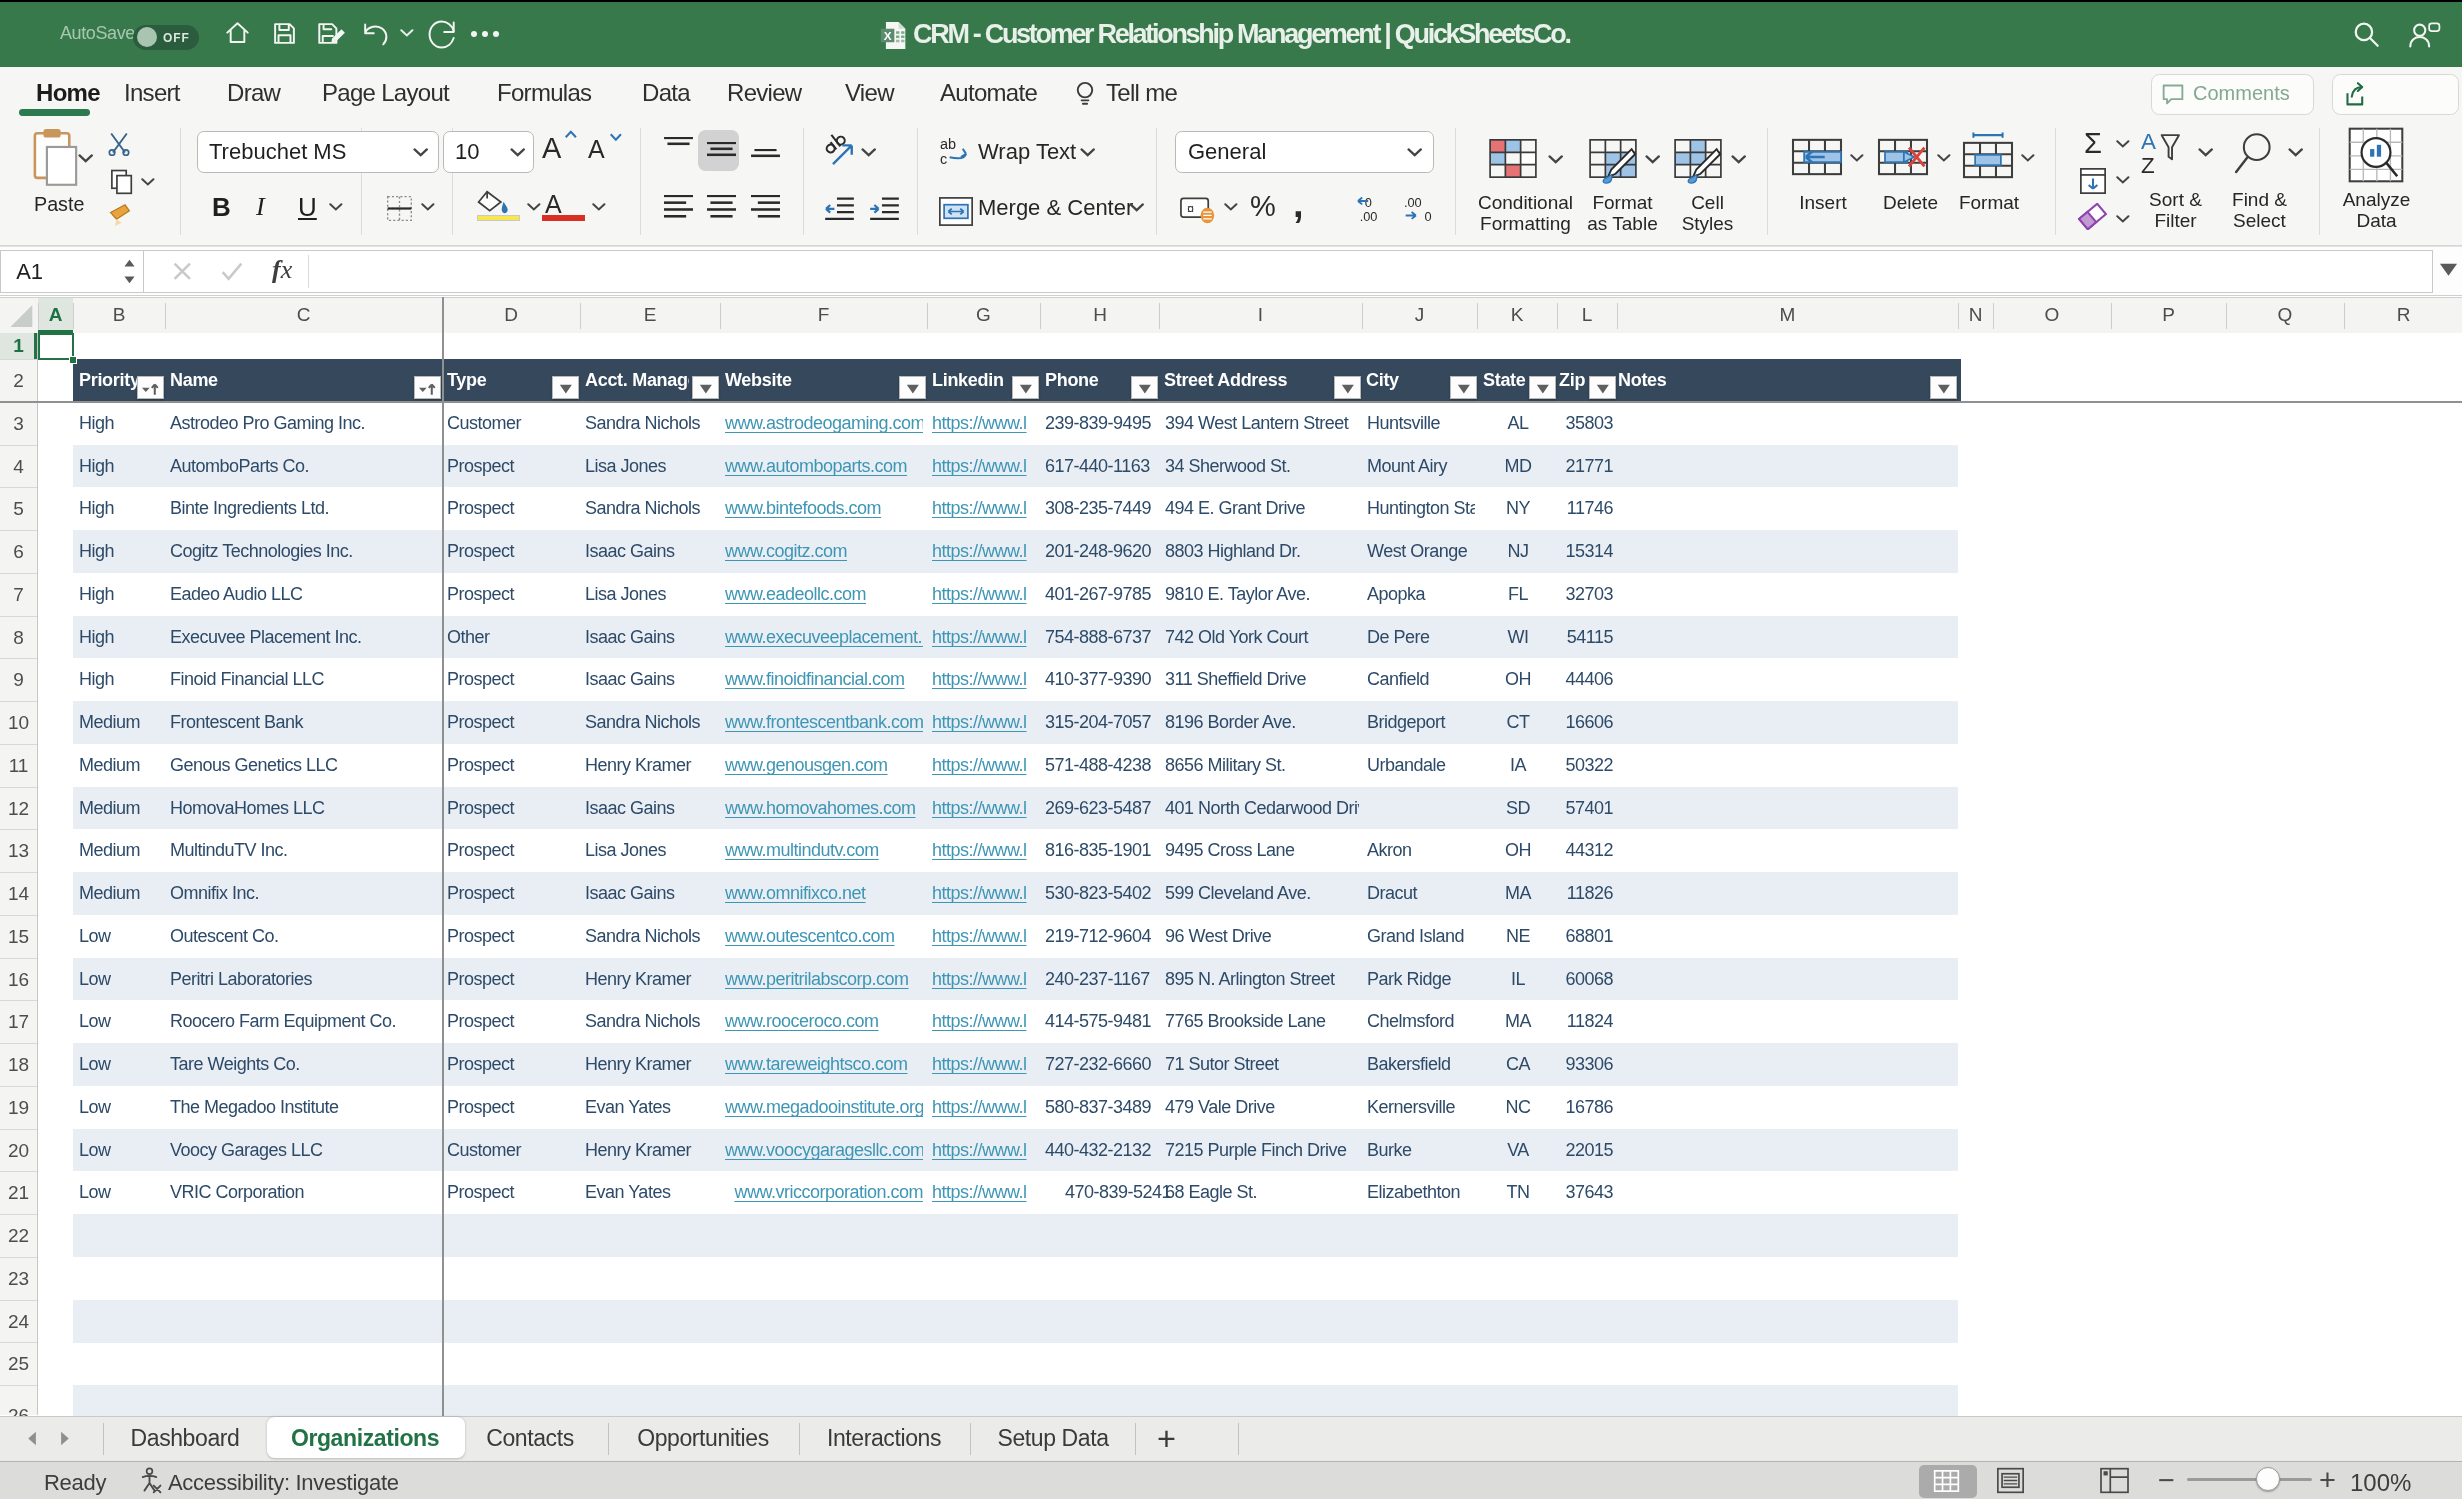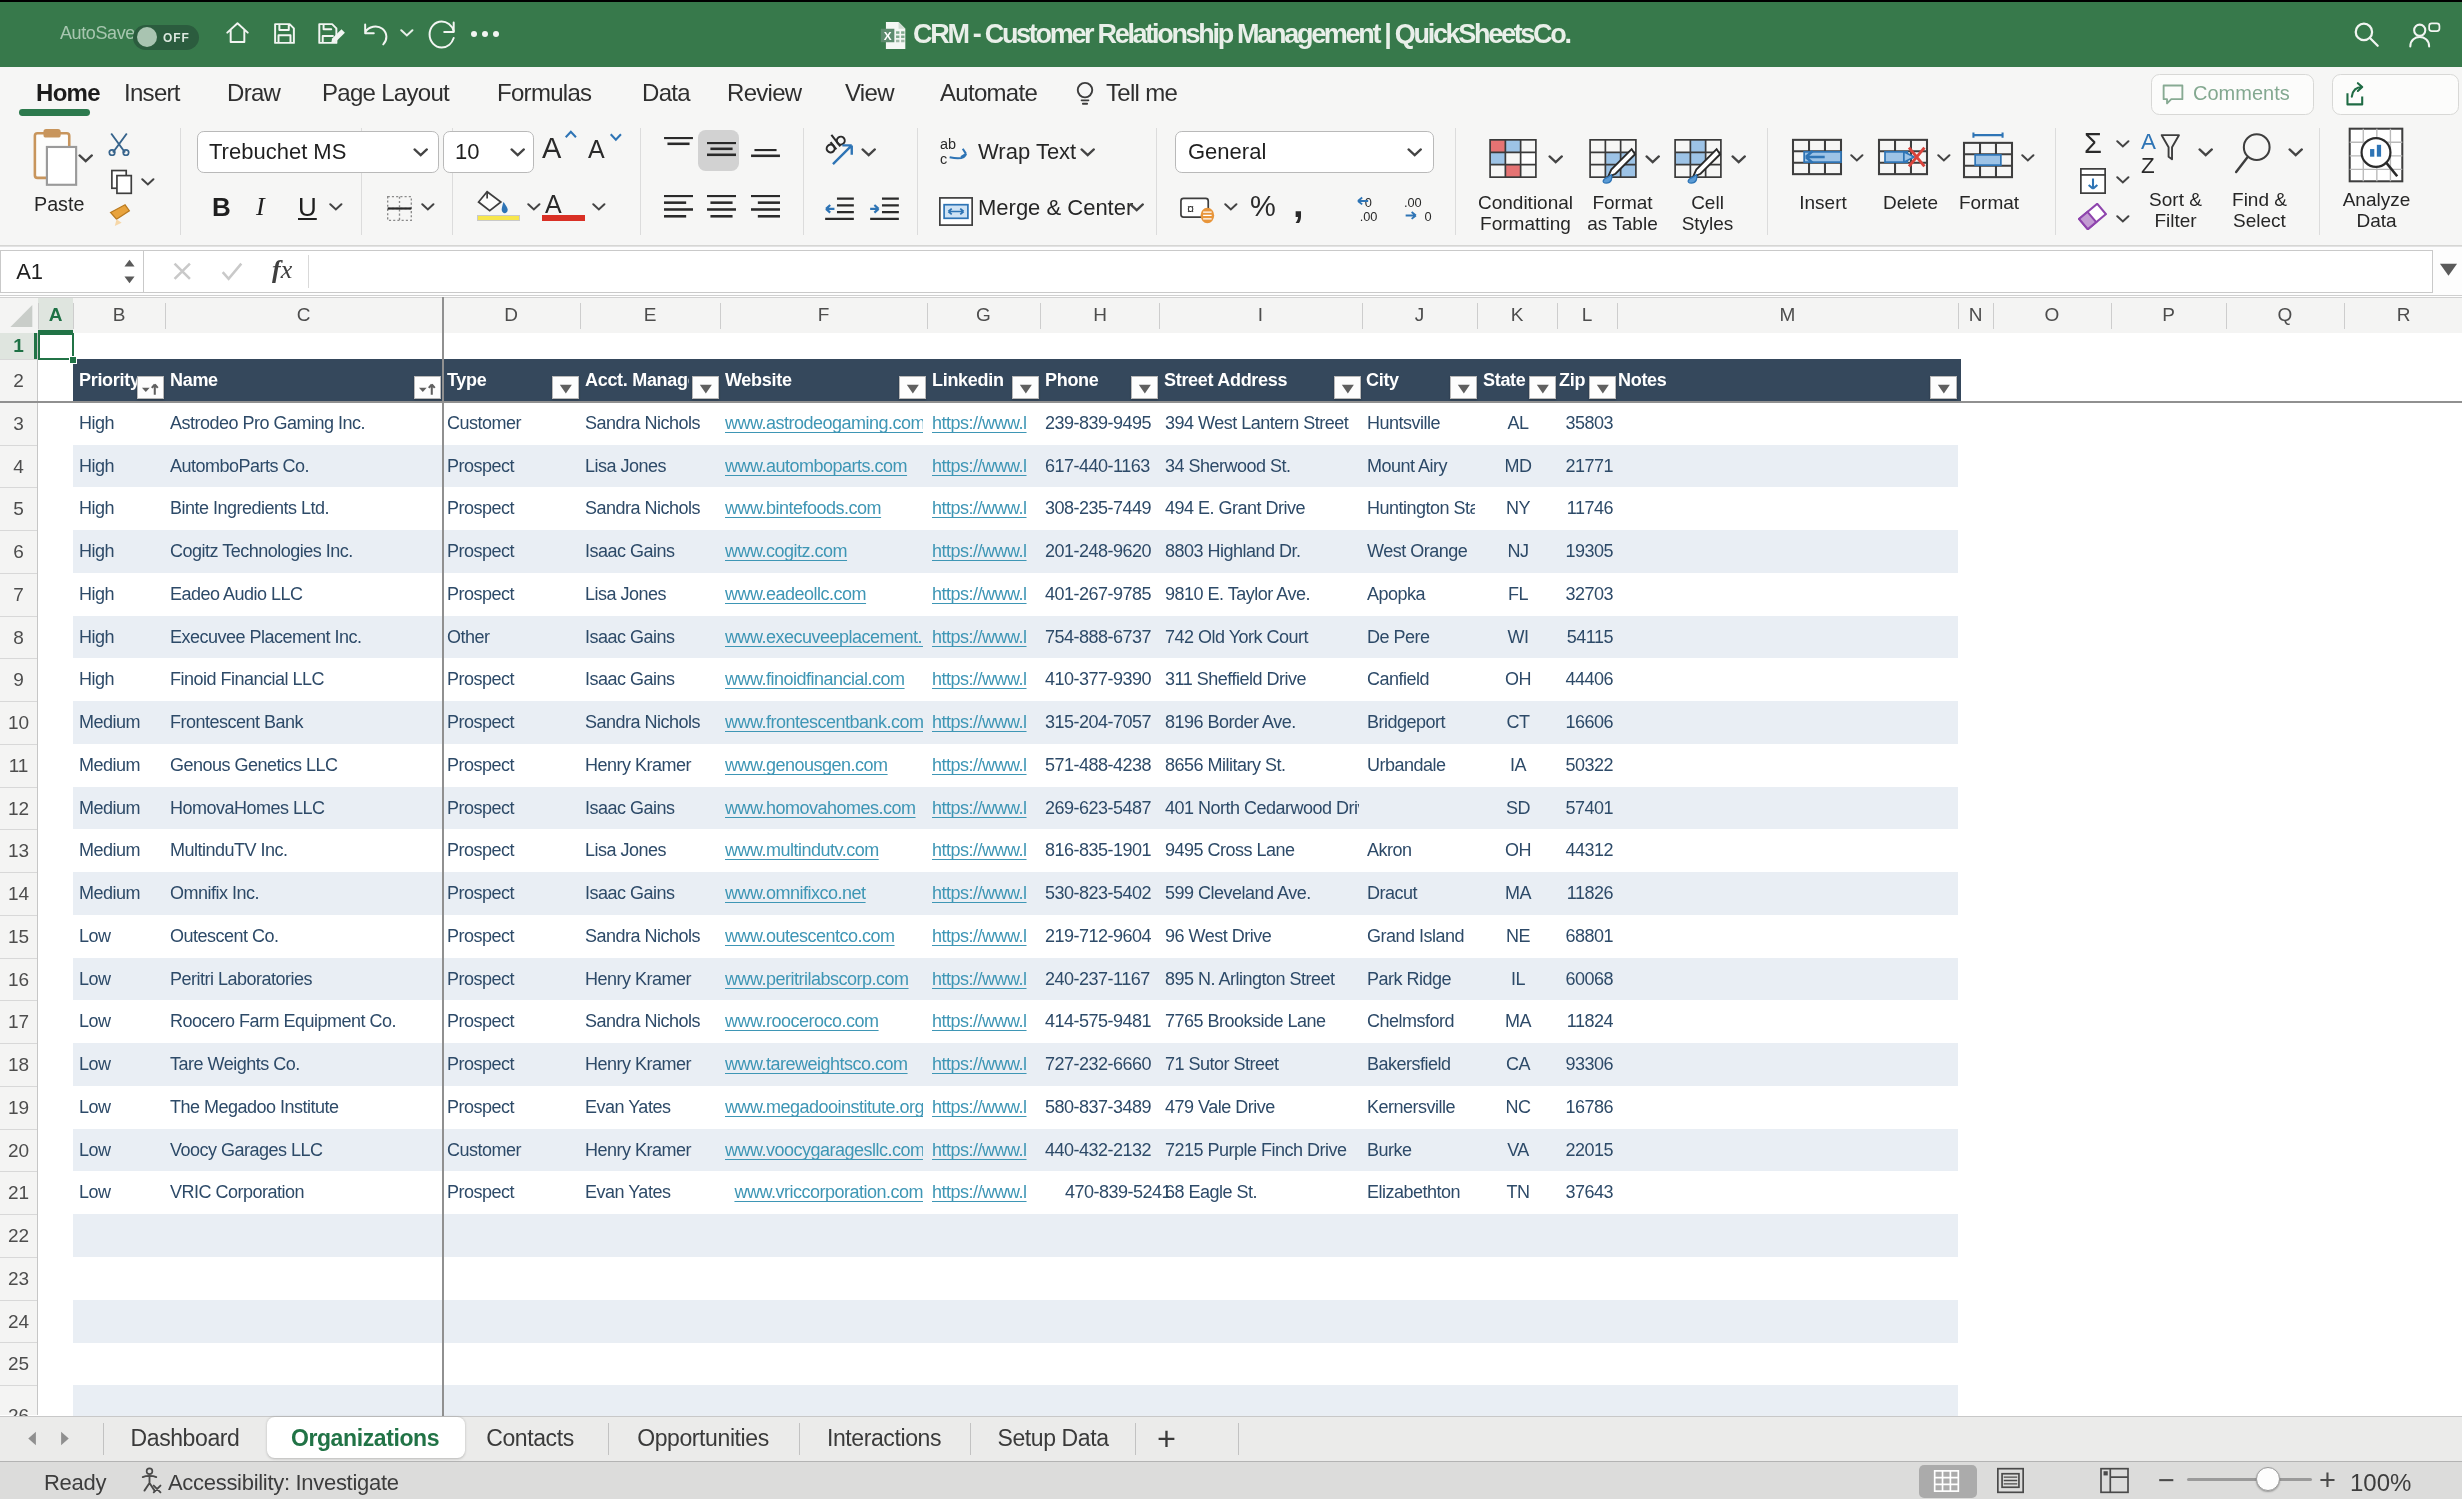--- a/index.html
+++ b/index.html
@@ -647,21 +647,21 @@
     <span class="cell" style="left:6px;width:84px;text-align:left;">High</span>
     <span class="cell" style="left:97px;width:272px;text-align:left;">Cogitz Technologies Inc.</span>
     <span class="cell" style="left:374px;width:133px;text-align:left;">Prospect</span>
     <span class="cell" style="left:512px;width:134px;text-align:left;">Isaac Gains</span>
     <span class="cell lnk" style="left:652px;width:198px;text-align:left;">www.cogitz.com</span>
     <span class="cell lnk" style="left:859px;width:108px;text-align:left;">https://www.l</span>
     <span class="cell" style="left:972px;width:113px;text-align:left;">201-248-9620</span>
     <span class="cell" style="left:1092px;width:194px;text-align:left;">8803 Highland Dr.</span>
     <span class="cell" style="left:1294px;width:108px;text-align:left;">West Orange</span>
     <span class="cell" style="left:1405px;width:80px;text-align:center;">NJ</span>
-    <span class="cell" style="left:1484px;width:56px;text-align:right;">19305</span>
+    <span class="cell" style="left:1484px;width:56px;text-align:right;">15314</span>
   </div>
 <div class="row" style="top:573px;background:#ffffff;">
     <span class="cell" style="left:6px;width:84px;text-align:left;">High</span>
     <span class="cell" style="left:97px;width:272px;text-align:left;">Eadeo Audio LLC</span>
     <span class="cell" style="left:374px;width:133px;text-align:left;">Prospect</span>
     <span class="cell" style="left:512px;width:134px;text-align:left;">Lisa Jones</span>
     <span class="cell lnk" style="left:652px;width:198px;text-align:left;">www.eadeollc.com</span>
     <span class="cell lnk" style="left:859px;width:108px;text-align:left;">https://www.l</span>
     <span class="cell" style="left:972px;width:113px;text-align:left;">401-267-9785</span>
     <span class="cell" style="left:1092px;width:194px;text-align:left;">9810 E. Taylor Ave.</span>

